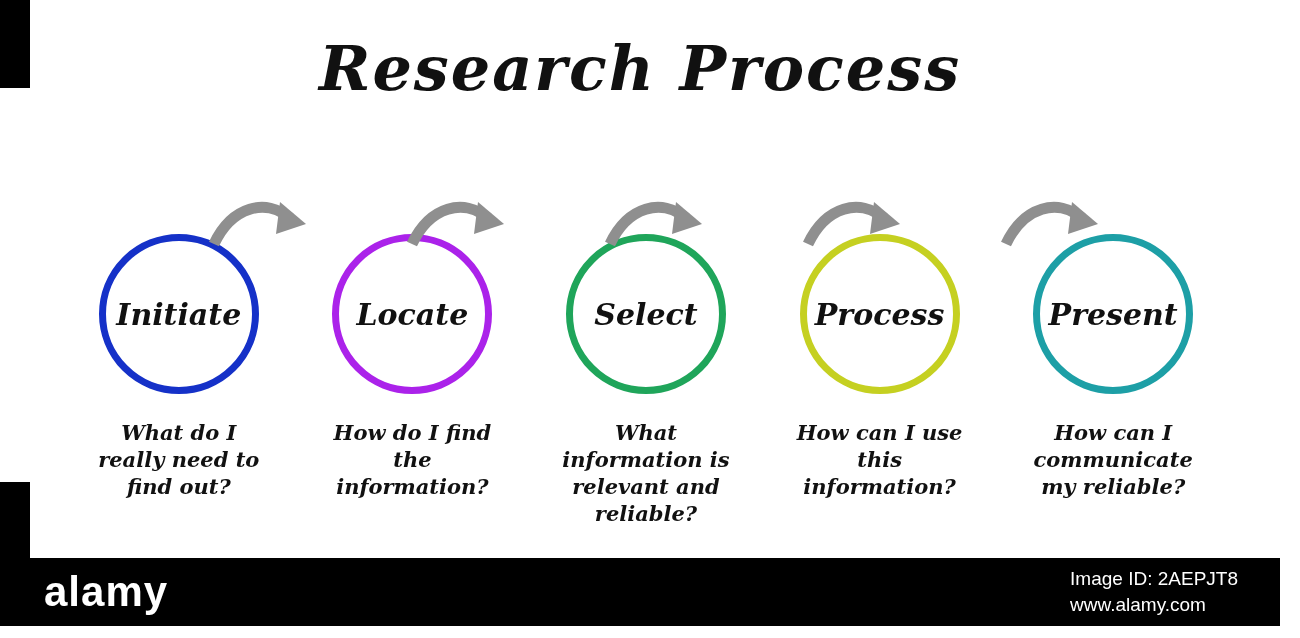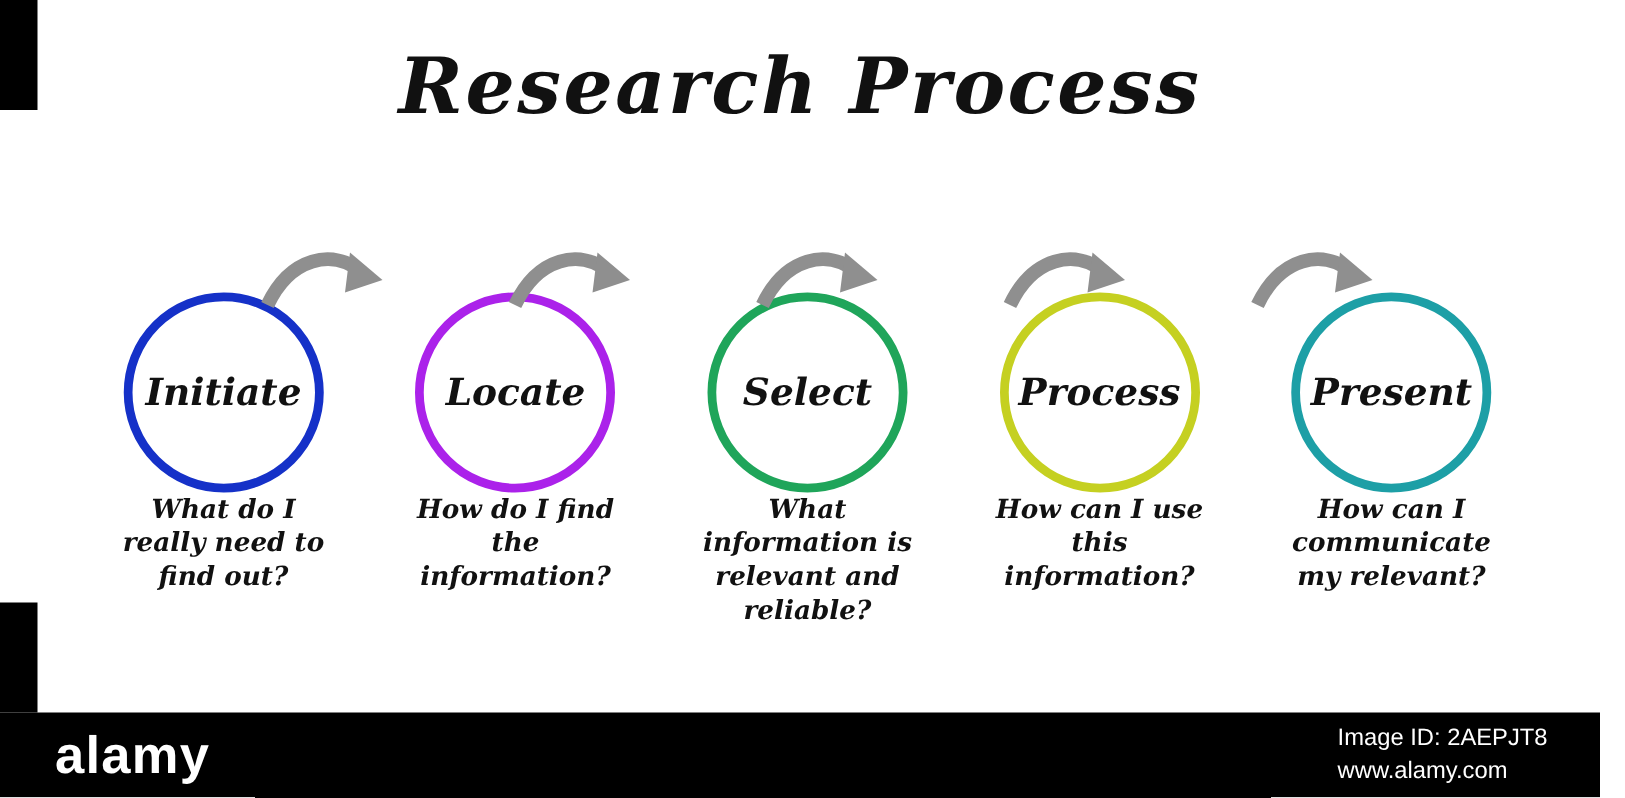--- a/index.html
+++ b/index.html
@@ -50,20 +50,21 @@
     text-align: right;
   }
   .step-label {
     font-size: 30px;
     font-weight: bold;
     font-style: italic;
     color: #111111;
     white-space: nowrap;
   }
   .question {
+    margin-top: 26px;
     max-width: 185px;
     text-align: center;
     font-size: 21px;
     font-weight: bold;
     font-style: italic;
     line-height: 1.28;
     color: #111111;
   }
   .arrow {
     position: absolute;
@@ -82,21 +83,21 @@
     left: 0;
     width: 30px;
     height: 88px;
     background: #000000;
   }
   .wm-tab-top { top: 0; }
   .wm-tab-bottom { top: 482px; }
   .footer {
     position: absolute;
     left: 0;
-    bottom: 0;
+    bottom: 12px;
     width: 100%;
     height: 68px;
     background: #000000;
     display: flex;
     align-items: center;
     justify-content: space-between;
     padding: 0 42px 0 44px;
     font-family: "Liberation Sans", sans-serif;
   }
   .alamy-logo {
@@ -149,21 +150,21 @@
       <div class="circle" style="border-color: rgb(197, 208, 33);">
         <span class="step-label">Process</span>
       </div>
       <div class="question">How can I use this information?</div>
     </div>
 
     <div class="step">
       <div class="circle" style="border-color: rgb(29, 159, 166);">
         <span class="step-label">Present</span>
       </div>
-      <div class="question">How can I communicate my relevant?</div>
+      <div class="question">How can I communicate my reliable?</div>
     </div>
 
 
   </div>
 
   <div class="arrow arrow-0" style="color: rgb(143, 143, 143);">
     <svg viewBox="0 0 100 56" aria-hidden="true">
       <path d="M6 48 C 24 10, 58 2, 82 22" fill="none" stroke="currentColor" stroke-width="11"></path>
       <polygon points="72,6 98,28 68,38" fill="currentColor"></polygon>
     </svg>

